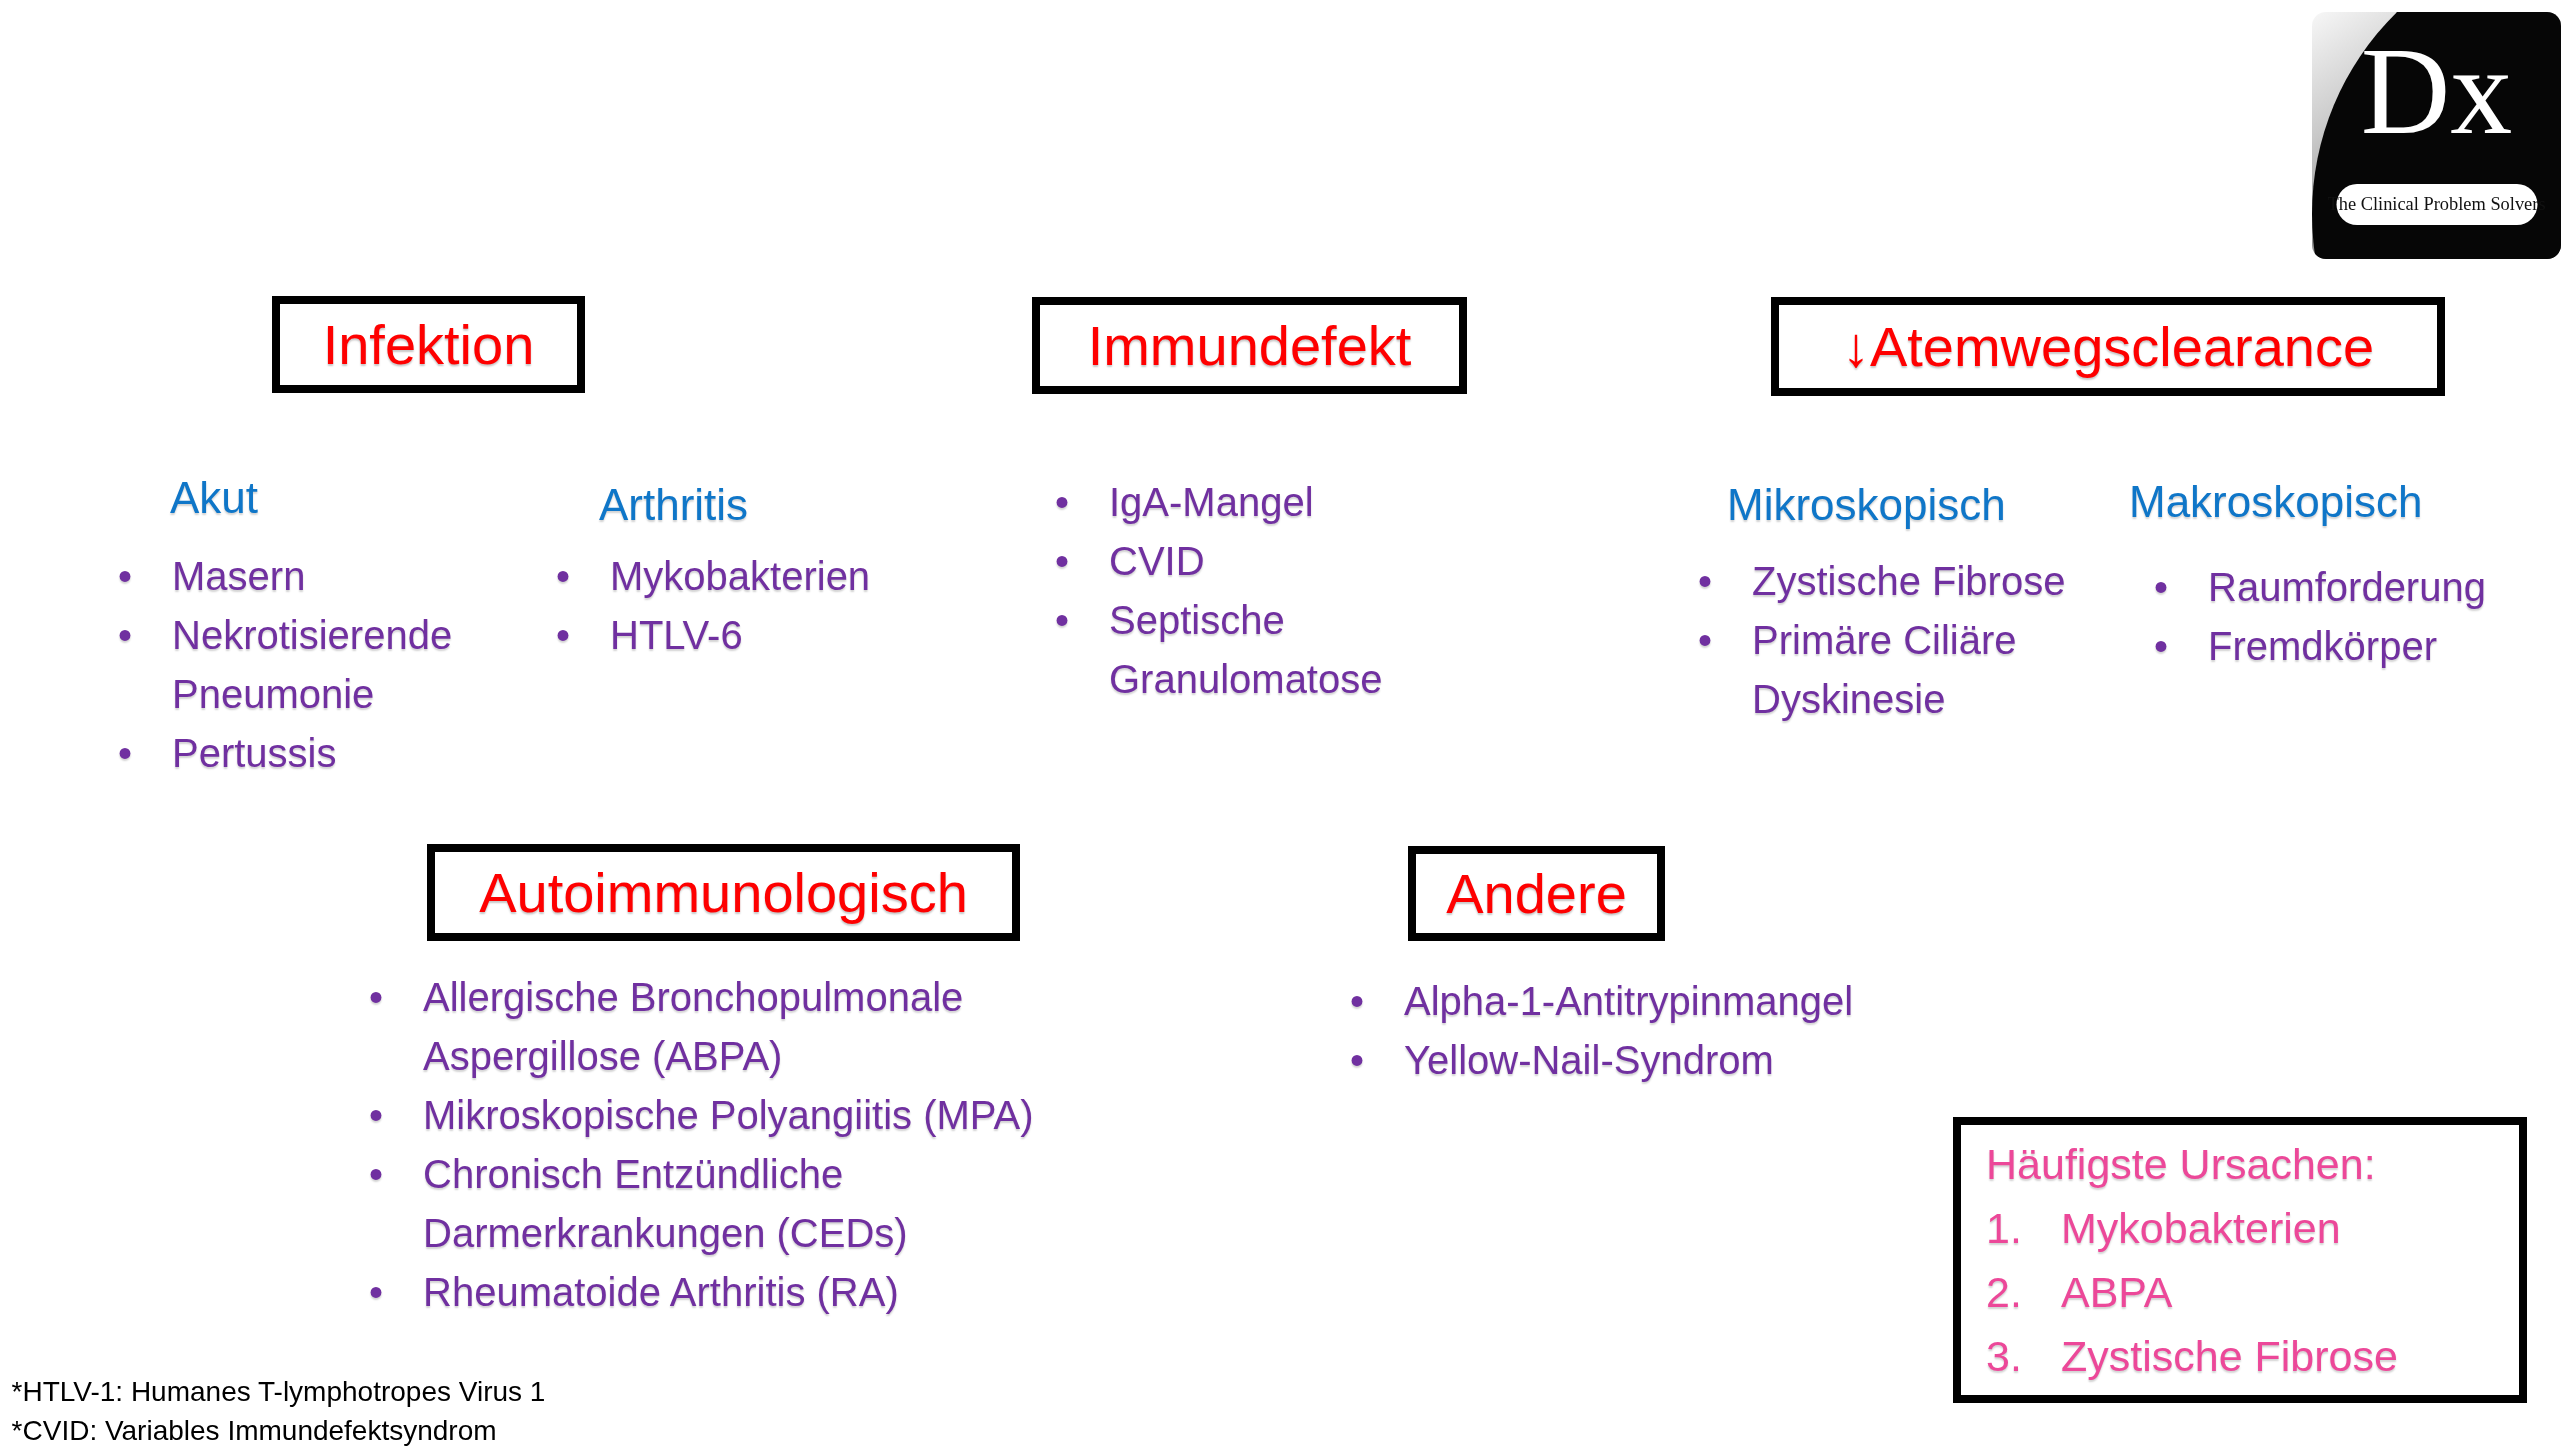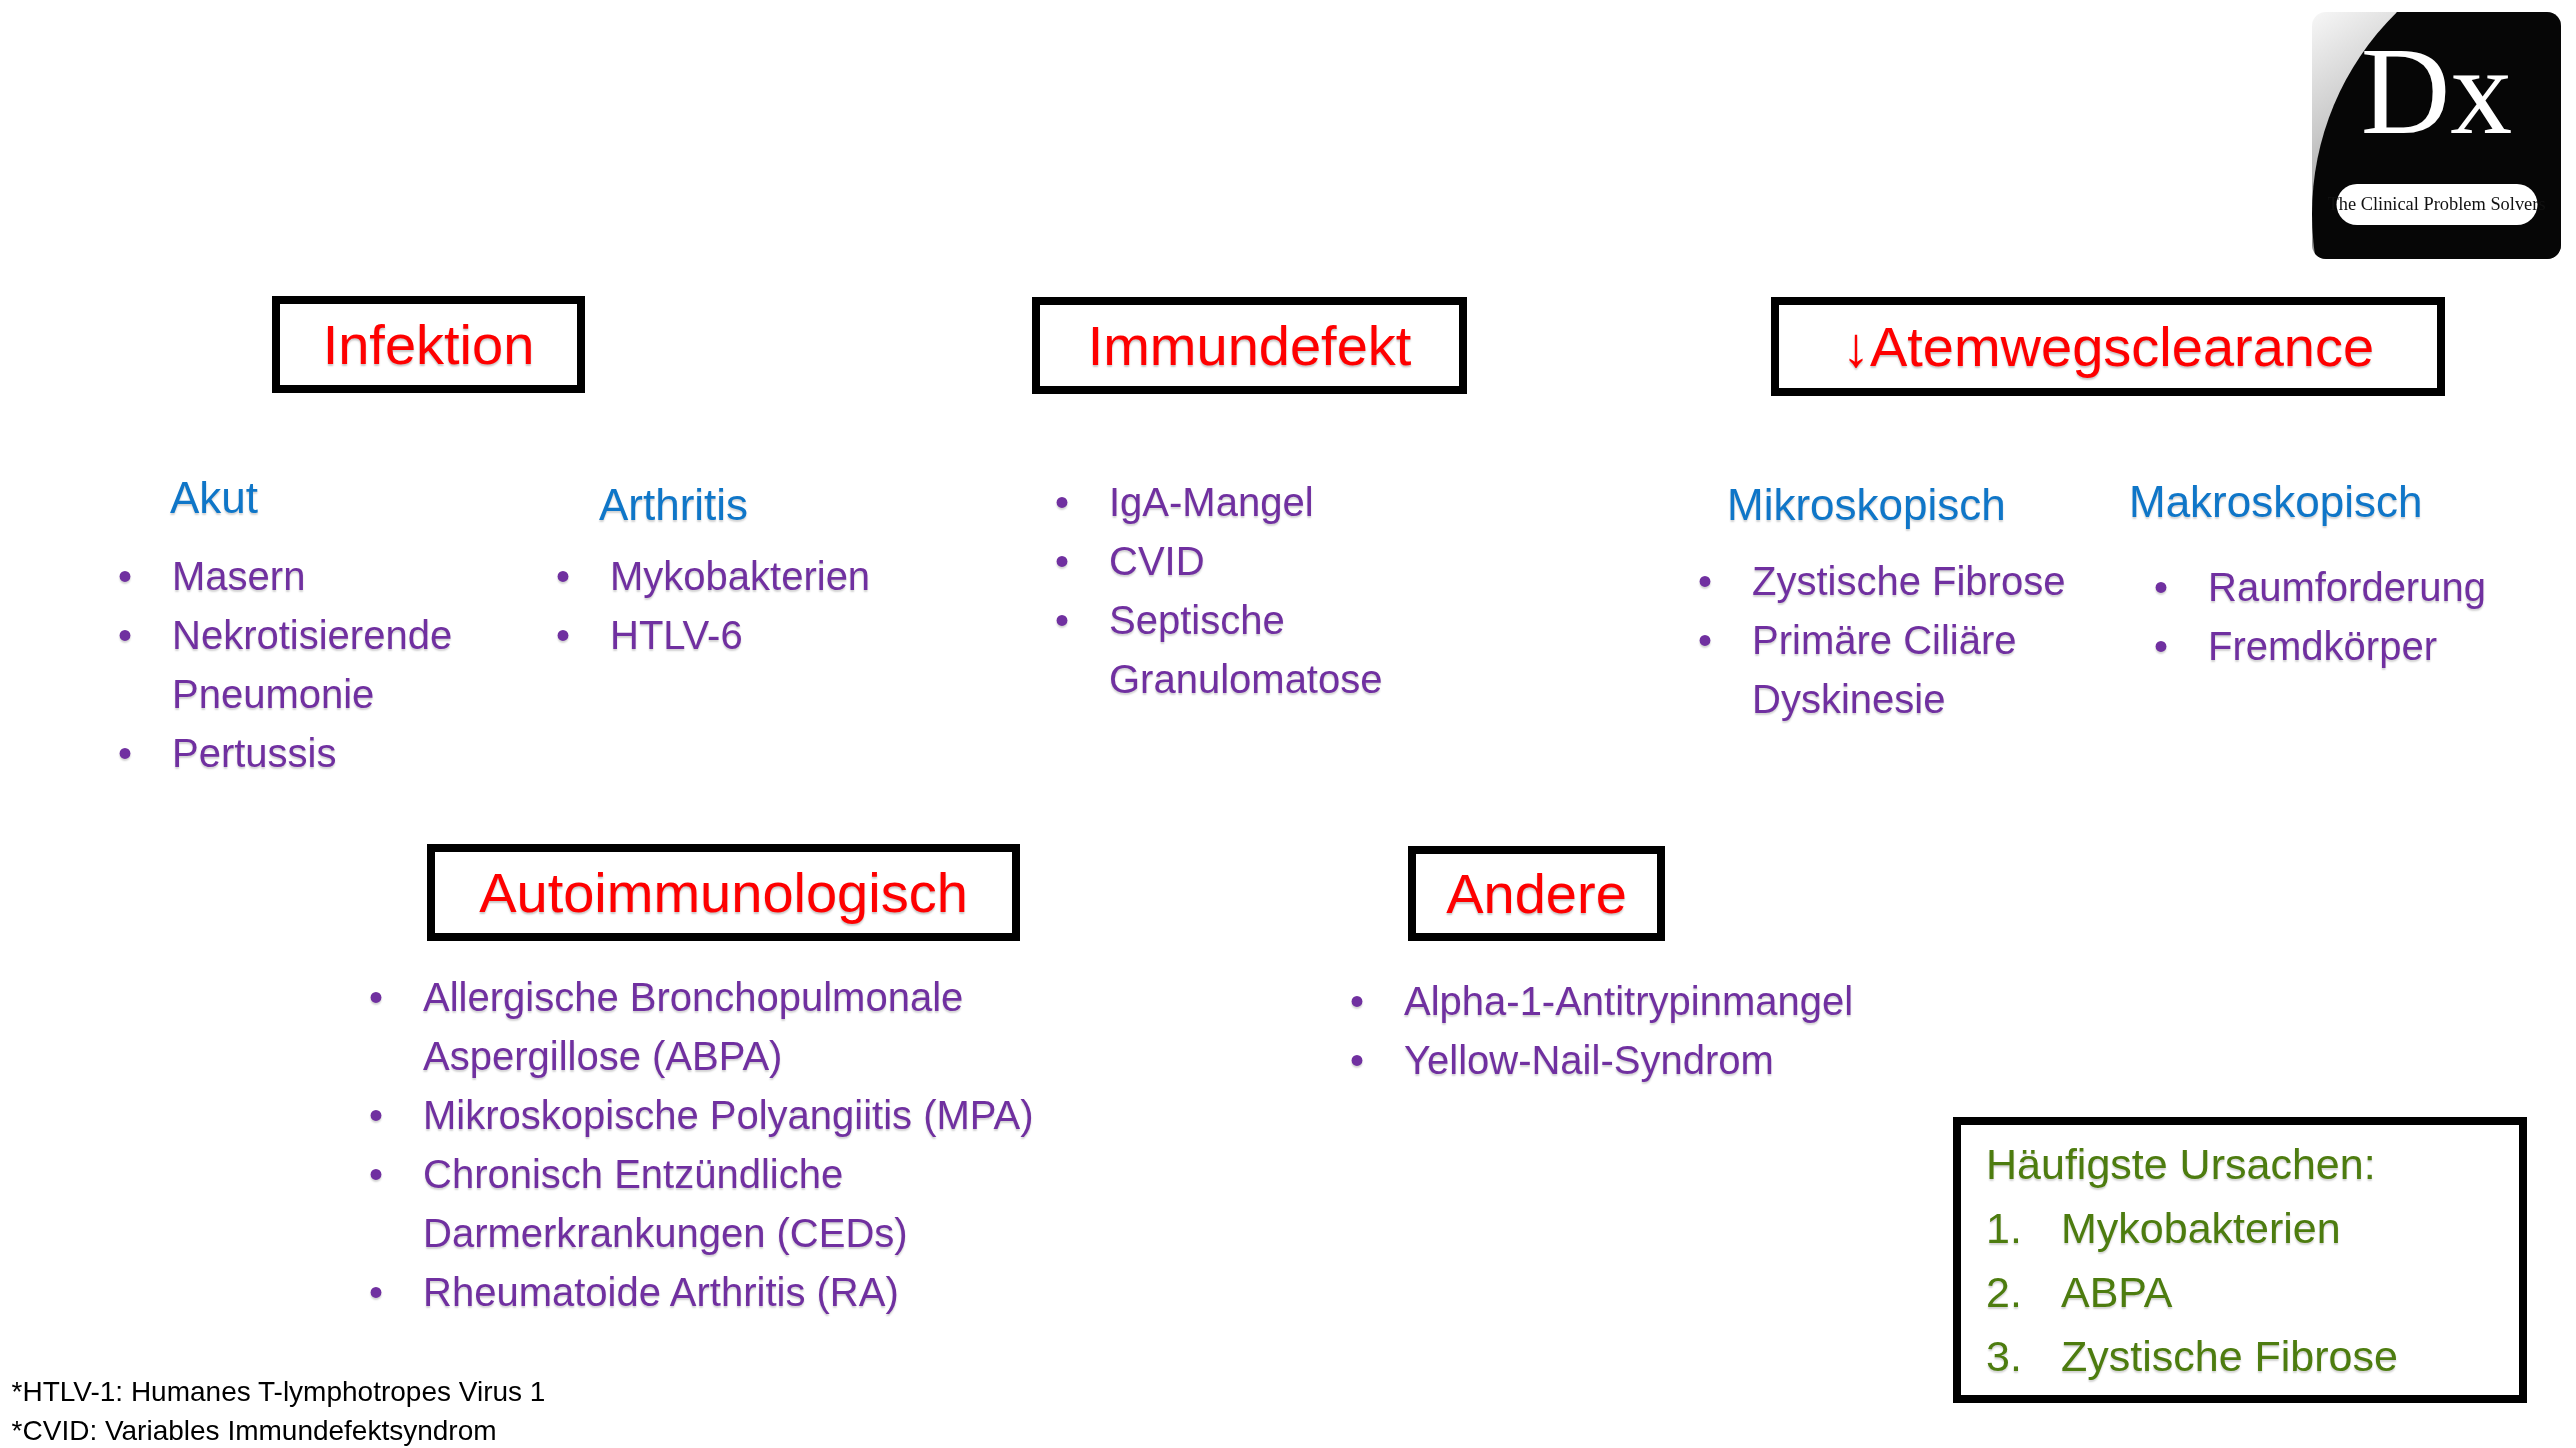--- a/index.html
+++ b/index.html
@@ -48,21 +48,21 @@
   #list-immun  { left:1051px; top:473px;  width:386px; }
   #list-mikro  { left:1694px; top:552px;  width:488px; }
   #list-makro  { left:2150px; top:558px;  width:444px; }
   #list-auto   { left:365px;  top:968px; width:736px; }
   #list-andere { left:1346px; top:972px; width:601px; }
 
   
   .haeufigste {
     left:1953px; top:1117px; width:574px; height:286px;
     flex-direction:column; align-items:flex-start; justify-content:center;
-    padding:9.7px 25px; color:#4d7c0f; font-size:43px; line-height:64px;
+    padding:9.7px 25px; color:#ec4899; font-size:43px; line-height:64px;
     text-shadow:0 1.9px 1.9px rgba(0,0,0,.18);
   }
   .h-row { display:flex; }
   .h-num { width:75px; flex:none; }
 
   
   .footnotes { position:absolute; left:11.6px; top:1372px; color:#000;
     font-size:28px; line-height:39px; }
 
   

